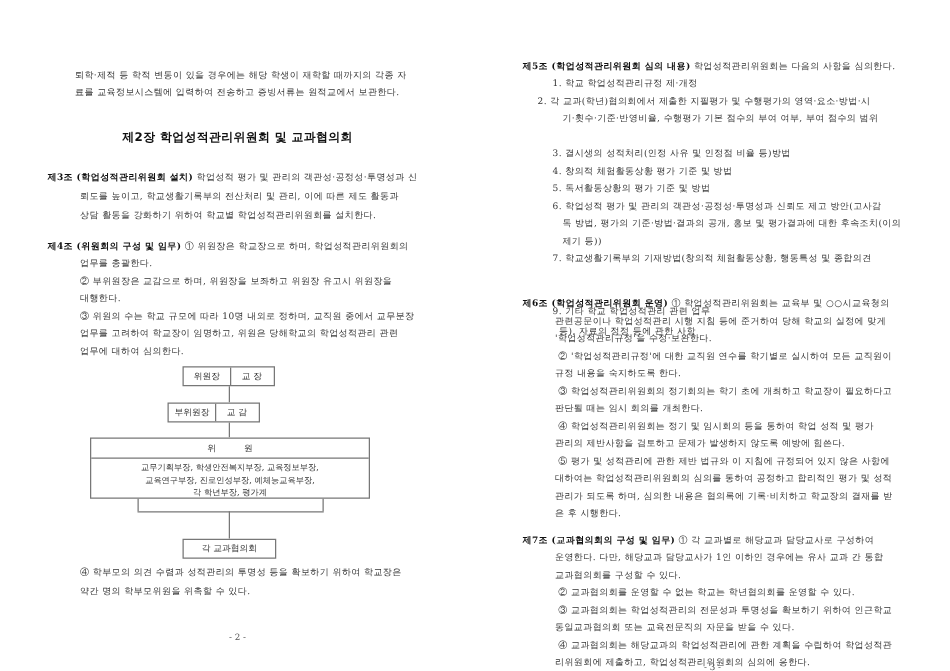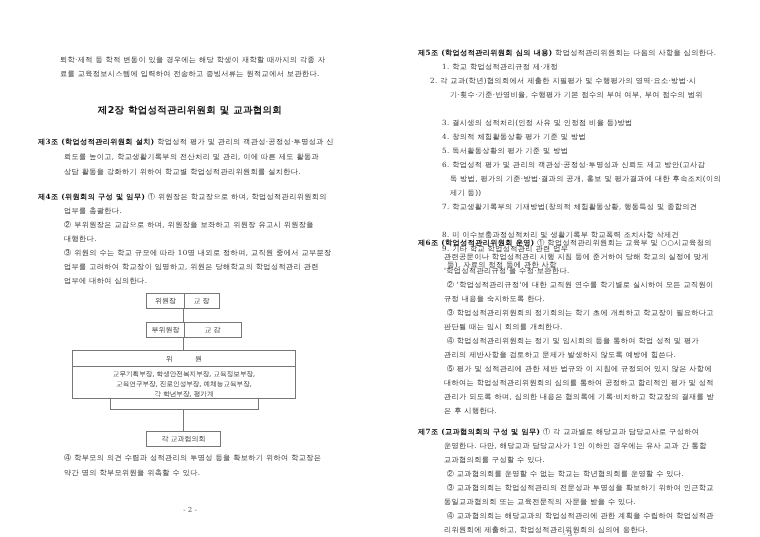--- a/index.html
+++ b/index.html
@@ -43,21 +43,21 @@
   <div class="t" style="left:64px;top:246px;">③ 위원의 수는 학교 규모에 따라 10명 내외로 정하며, 교직원 중에서 교무분장</div>
   <div class="t" style="left:64px;top:260px;">업무를 고려하여 학교장이 임명하고, 위원은 당해학교의 학업성적관리 관련</div>
   <div class="t" style="left:64px;top:274px;">업무에 대하여 심의한다.</div>
 
   <div>
     <div class="box" style="left:146px;top:293px;width:74px;height:16px;">
       <div class="cell" style="left:0;width:37px;border-right:1px solid #777;">위원장</div>
       <div class="cell" style="left:37px;right:0;">교 장</div>
     </div>
     <div class="vl" style="left:183px;top:309px;height:13px;"></div>
-    <div class="box" style="left:146px;top:322px;width:96px;height:16px;">
+    <div class="box" style="left:134px;top:322px;width:74px;height:16px;">
       <div class="cell" style="left:0;width:37px;border-right:1px solid #777;">부위원장</div>
       <div class="cell" style="left:37px;right:0;">교 감</div>
     </div>
     <div class="vl" style="left:183px;top:338px;height:12px;"></div>
     <div class="box" style="left:72px;top:350px;width:224px;height:49px;">
       <div style="position:absolute;left:0;right:0;top:0;height:15px;border-bottom:1px solid #777;display:flex;align-items:center;justify-content:center;white-space:pre;">위          원</div>
       <div style="position:absolute;left:0;right:0;top:18px;text-align:center;line-height:10px;font-size:6.6px;">
         <div>교무기획부장, 학생안전복지부장, 교육정보부장,</div>
         <div>교육연구부장, 진로인성부장, 예체능교육부장,</div>
         <div>각 학년부장, 평가계</div>
@@ -85,21 +85,20 @@
   <div class="t" style="left:50px;top:74px;white-space:pre;">2. 각 교과(학년)협의회에서 제출한 지필평가 및 수행평가의 영역·요소·방법·시</div>
   <div class="t" style="left:62px;top:88px;white-space:pre;">   기·횟수·기준·반영비율, 수행평가 기본 점수의 부여 여부, 부여 점수의 범위</div>
   <div class="t" style="left:62px;top:116px;white-space:pre;">3. 결시생의 성적처리(인정 사유 및 인정점 비율 등)방법</div>
   <div class="t" style="left:62px;top:130px;white-space:pre;">4. 창의적 체험활동상황 평가 기준 및 방법</div>
   <div class="t" style="left:62px;top:144px;white-space:pre;">5. 독서활동상황의 평가 기준 및 방법</div>
   <div class="t" style="left:62px;top:158px;white-space:pre;">6. 학업성적 평가 및 관리의 객관성·공정성·투명성과 신뢰도 제고 방안(고사감</div>
   <div class="t" style="left:62px;top:172px;white-space:pre;">   독 방법, 평가의 기준·방법·결과의 공개, 홍보 및 평가결과에 대한 후속조치(이의</div>
   <div class="t" style="left:62px;top:186px;white-space:pre;">   제기 등))</div>
   <div class="t" style="left:62px;top:200px;white-space:pre;">7. 학교생활기록부의 기재방법(창의적 체험활동상황, 행동특성 및 종합의견</div>
   <div class="t" style="left:62px;top:214px;white-space:pre;margin-top:44px;">  등), 자료의 정정 등에 관한 사항</div>
-  <div class="t" style="left:62px;top:228px;white-space:pre;">8. 미 이수보충과정성적처리 및 생활기록부 학교폭력 조치사항 삭제건</div>
   <div class="t" style="left:62px;top:242px;white-space:pre;">9. 기타 학교 학업성적관리 관련 업무</div>
 
   <div class="t" style="left:38px;top:236px;">
     <span class="b">제6조 (학업성적관리위원회 운영)</span><span> ① 학업성적관리위원회는 교육부 및 ○○시교육청의</span>
   </div>
   <div class="t" style="left:64px;top:250px;white-space:pre;">관련공문이나 학업성적관리 시행 지침 등에 준거하여 당해 학교의 실정에 맞게</div>
   <div class="t" style="left:64px;top:264px;white-space:pre;">'학업성적관리규정'을 수정·보완한다.</div>
   <div class="t" style="left:64px;top:278px;white-space:pre;"> ② '학업성적관리규정'에 대한 교직원 연수를 학기별로 실시하여 모든 교직원이</div>
   <div class="t" style="left:64px;top:292px;white-space:pre;">규정 내용을 숙지하도록 한다.</div>
   <div class="t" style="left:64px;top:306px;white-space:pre;"> ③ 학업성적관리위원회의 정기회의는 학기 초에 개최하고 학교장이 필요하다고</div>

